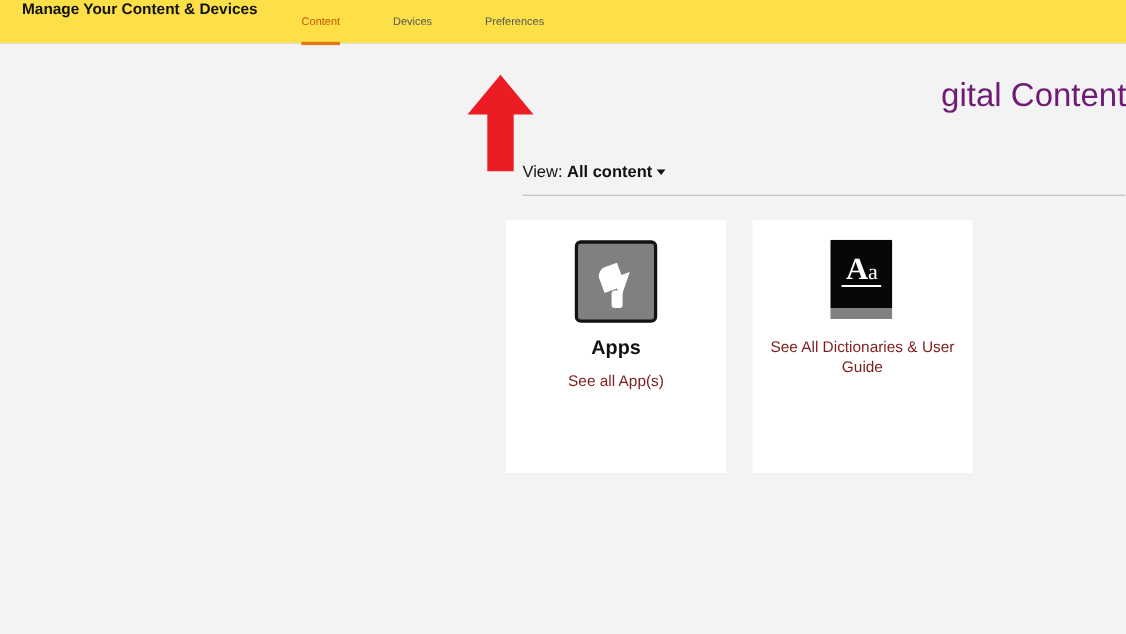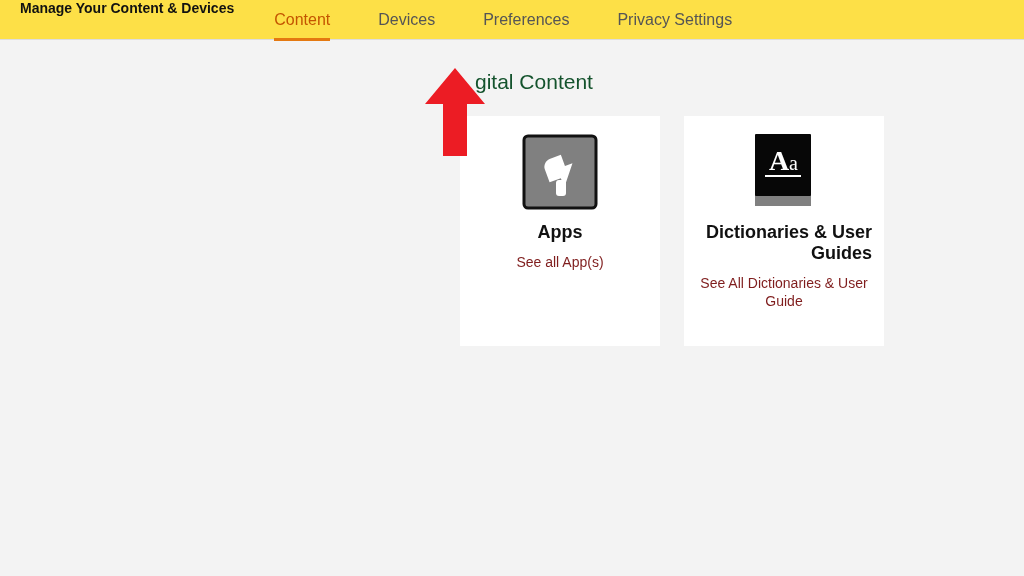--- a/index.html
+++ b/index.html
@@ -19,21 +19,21 @@
       height: 40px;
       position: relative;
     }
     .tab-title {
       font-weight: 700;
       font-size: 14px;
       color: #111;
       margin-right: 40px;
     }
     .tab-item {
-      font-size: 16px;
+      font-size: 10px;
       color: #555;
       margin-right: 48px;
       height: 40px;
       display: flex;
       align-items: center;
       cursor: pointer;
       position: relative;
     }
     .tab-item.active {
       color: #c45500;
@@ -43,24 +43,24 @@
       position: absolute;
       left: 0; right: 0; bottom: -1px;
       height: 3px;
       background: #e47911;
     }
     .main {
       padding: 30px 0 0 0;
       position: relative;
     }
     .page-heading {
-      font-size: 21px;
+      font-size: 30px;
       font-weight: 400;
-      color: #14532d;
-      text-align: left;
+      color: #701a75;
+      text-align: right;
       margin-left: 475px;
     }
     .view-row {
       margin-top: 44px;
       margin-left: 475px;
       font-size: 15px;
       color: #111;
       padding-bottom: 12px;
       border-bottom: 1px solid #bbb;
       width: 548px;
@@ -119,31 +119,35 @@
     }
   </style>
 </head>
 <body>
 
 <div class="tab-bar">
   <div class="tab-title">Manage Your Content &amp; Devices</div>
   <div class="tab-item active">Content</div>
   <div class="tab-item">Devices</div>
   <div class="tab-item">Preferences</div>
-  <div class="tab-item">Privacy Settings</div>
 </div>
 
 <div class="main">
 
   <svg class="red-arrow" width="60" height="88" viewBox="0 0 60 88">
     <polygon points="30,0 60,36 42,36 42,88 18,88 18,36 0,36" fill="#ec1c24"></polygon>
   </svg>
 
   <h1 class="page-heading">gital Content</h1>
 
+  <div class="view-row">
+    <span class="view-label">View:</span>
+    <span class="view-value">All content</span>
+    <span class="caret"></span>
+  </div>
 
   <div class="cards">
 
     <div class="card">
       <div class="card-icon">
         <svg width="76" height="76" viewBox="0 0 76 76">
           <rect x="2" y="2" width="72" height="72" rx="4" fill="#808080" stroke="#111" stroke-width="3"></rect>
           <g transform="translate(38,36) rotate(-20)">
             <path d="M -14 8 L -14 -6 C -14 -10 -10 -14 -6 -14 L 6 -14 L 6 -2 L 14 -2 L -2 18 L -2 8 Z" fill="#fff"></path>
             <rect x="-4" y="10" width="10" height="16" rx="3" fill="#fff" transform="rotate(20 0 0)"></rect>
@@ -157,18 +161,17 @@
     <div class="card">
       <div class="card-icon">
         <svg width="66" height="76" viewBox="0 0 66 76">
           <rect x="4" y="60" width="56" height="12" fill="#808080"></rect>
           <rect x="4" y="0" width="56" height="62" rx="1" fill="#070707"></rect>
           <text x="18" y="36" font-family="Georgia, serif" font-size="28" font-weight="700" fill="#fff">A</text>
           <text x="38" y="36" font-family="Georgia, serif" font-size="20" fill="#fff">a</text>
           <line x1="14" y1="42" x2="50" y2="42" stroke="#fff" stroke-width="2"></line>
         </svg>
       </div>
-      <div class="card-title">Dictionaries &amp; User Guides</div>
       <div class="card-link">See All Dictionaries &amp; User Guide</div>
     </div>
 
   </div>
 </div>
 
 </body></html>

